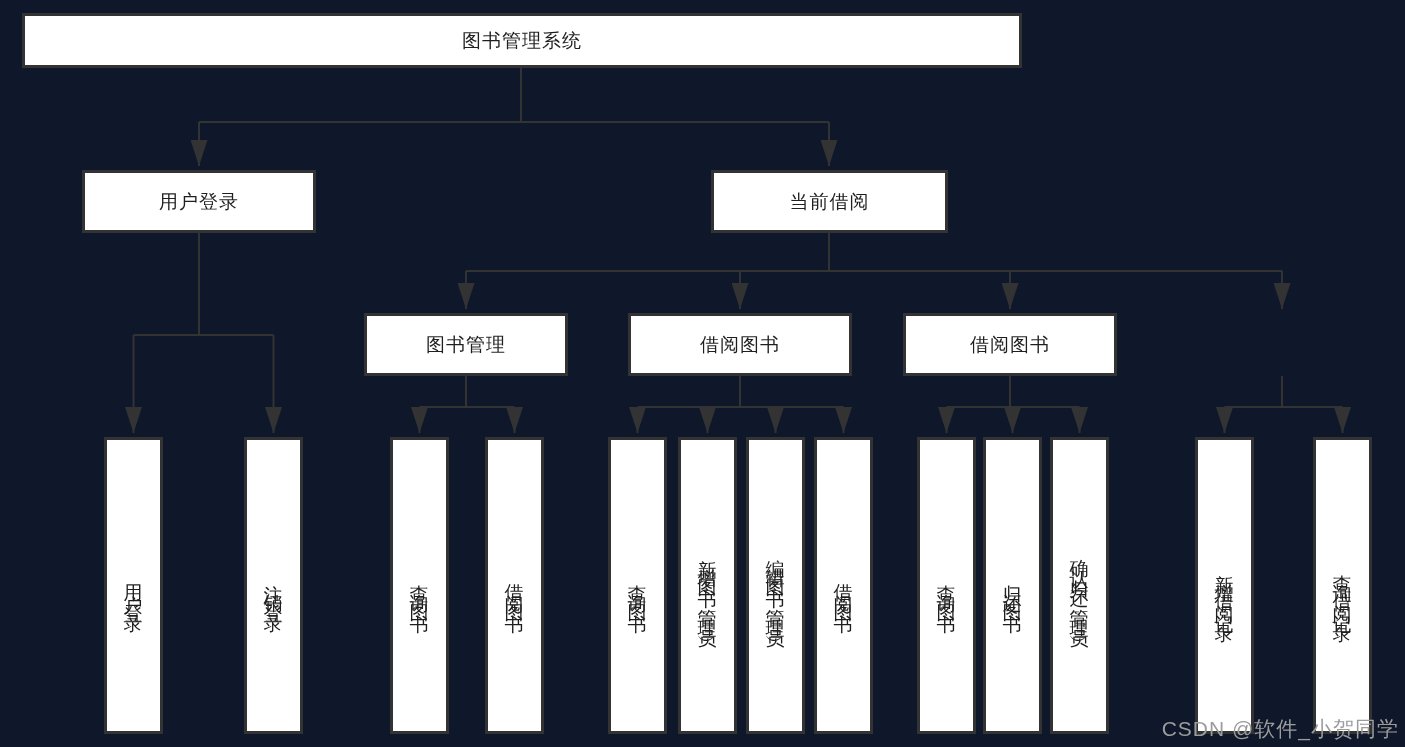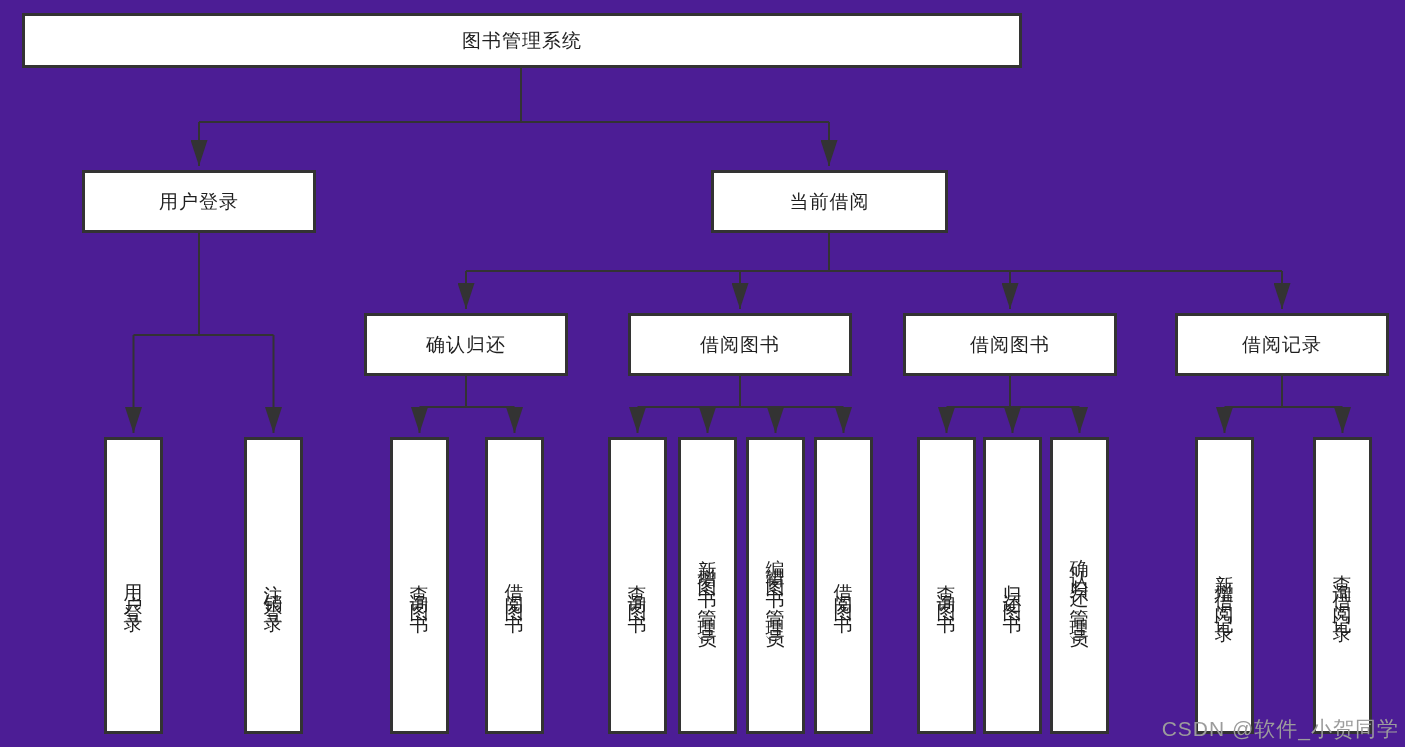--- a/index.html
+++ b/index.html
@@ -1,17 +1,17 @@
 <!DOCTYPE html>
 <html><head>
 <meta charset="utf-8">
 <style>
   html,body{margin:0;padding:0;background:#ffffff;}
   .canvas{
-    position:relative;width:1405px;height:747px;background:#4c1d95;overflow:hidden;
+    position:relative;width:1405px;height:747px;background:#0f172a;overflow:hidden;
     font-family:"Liberation Sans","DejaVu Sans",sans-serif;color:#1f1f1f;
   }
   .connectors{position:absolute;left:0;top:0;z-index:1;}
   .node{
     position:absolute;box-sizing:border-box;background:#ffffff;
     border:3px solid #333333;display:flex;align-items:center;justify-content:center;
     z-index:2;text-align:center;
   }
   .node.h{font-size:19px;letter-spacing:1px;white-space:nowrap;}
   .node.v{
@@ -77,24 +77,23 @@
       <path d="M1224.5 407 V433" marker-end="url(#arw)"></path>
       <path d="M1342.5 407 V433" marker-end="url(#arw)"></path>
     </g>
   </svg>
 
   <div class="node h" style="left:22px;top:13px;width:1000px;height:55px">图书管理系统</div>
 
   <div class="node h" style="left:82px;top:170px;width:234px;height:63px">用户登录</div>
   <div class="node h" style="left:711px;top:170px;width:237px;height:63px">当前借阅</div>
 
-  <div class="node h" style="left:364px;top:313px;width:204px;height:63px">确认归还</div>
+  <div class="node h" style="left:364px;top:313px;width:204px;height:63px">图书管理</div>
   <div class="node h" style="left:628px;top:313px;width:224px;height:63px">借阅图书</div>
   <div class="node h" style="left:903px;top:313px;width:214px;height:63px">借阅图书</div>
-  <div class="node h" style="left:1175px;top:313px;width:214px;height:63px">借阅记录</div>
 
   <div class="node v" style="left:104px;top:437px;width:59px;height:297px">用户登录</div>
   <div class="node v" style="left:244px;top:437px;width:59px;height:297px">注销登录</div>
 
   <div class="node v" style="left:390px;top:437px;width:59px;height:297px">查询图书</div>
   <div class="node v" style="left:485px;top:437px;width:59px;height:297px">借阅图书</div>
 
   <div class="node v" style="left:608px;top:437px;width:59px;height:297px">查询图书</div>
   <div class="node v" style="left:678px;top:437px;width:59px;height:297px">新增图书（管理员）</div>
   <div class="node v" style="left:746px;top:437px;width:59px;height:297px">编辑图书（管理员）</div>

